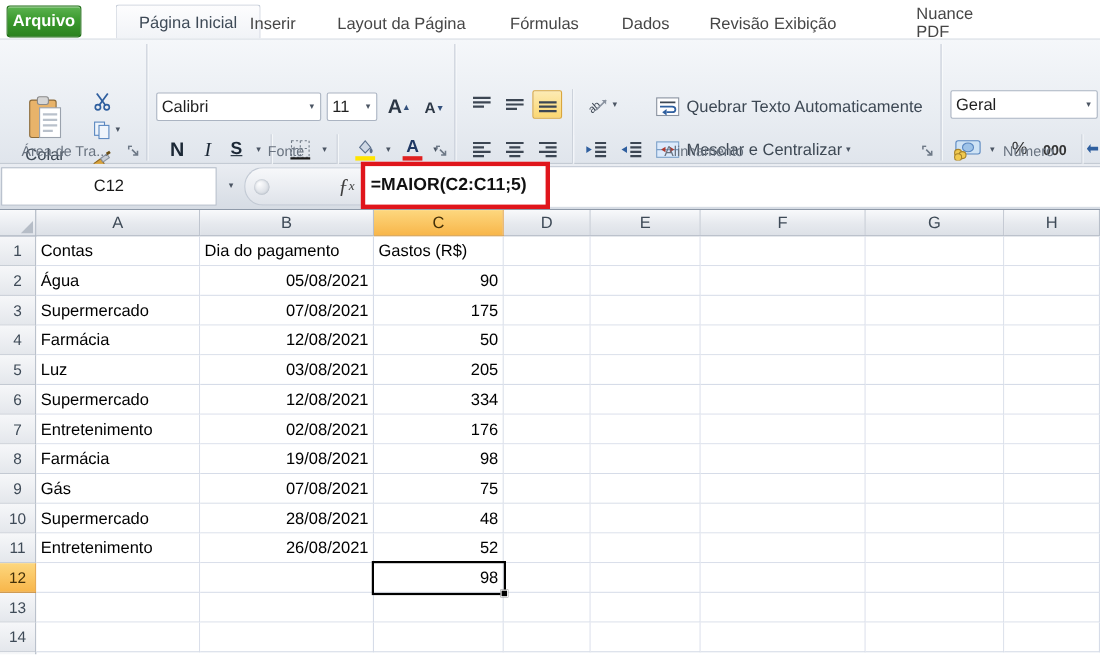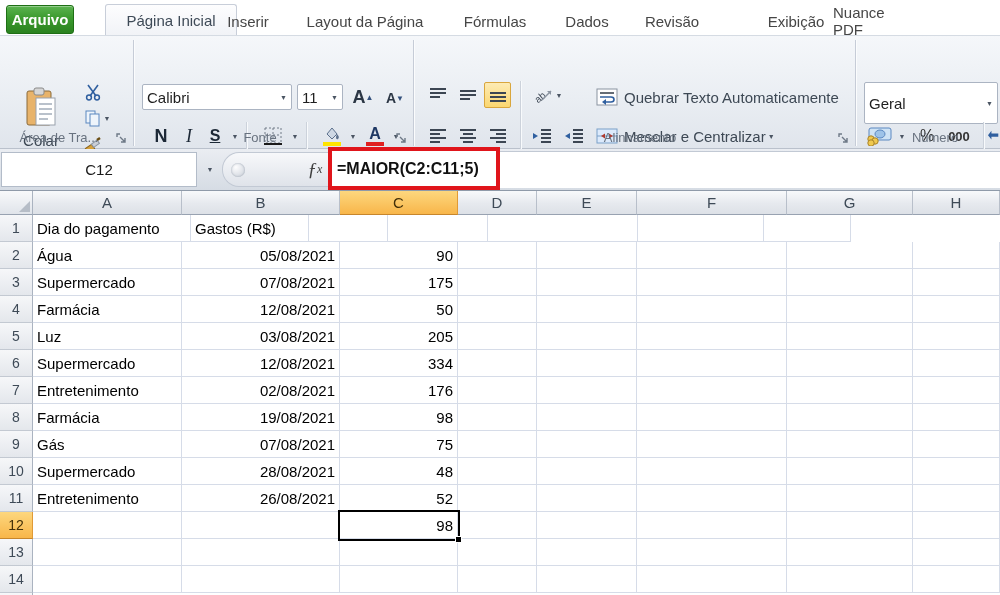--- a/index.html
+++ b/index.html
@@ -16,21 +16,21 @@
       border:1px solid #1e6f15; color:#fff; font-weight:bold; box-shadow:inset 0 1px 0 rgba(255,255,255,.35); }
   #tab-home { left:77px; top:4px; width:132px; height:31px;
       background:linear-gradient(#fdfdfe,#f1f3f7); border:1px solid #c8ced9; border-bottom:none;
       border-radius:3px 3px 0 0; color:#3e4a57;margin-left:28px; }
   .tab.plain { background:none; }
   #tab-insert  { left:214px; width:68px; }
   #tab-layout  { left:300px; width:130px;text-align:center; }
   #tab-form    { left:460px; width:70px; }
   #tab-data    { left:557px; width:60px; }
   #tab-rev     { left:642px; width:60px; }
-  #tab-view    { left:764px; width:64px; }
+  #tab-view    { left:700px; width:64px; }
   #tab-nuance  { left:833px; width:80px; }
 
   
   #ribbon { position:absolute; left:0; top:35px; width:1000px; height:114px;
      background:linear-gradient(#f5f7fa,#eaeef3 55%,#e0e5ec);
      border-top:1px solid #d5dbe3; border-bottom:1px solid #bac1cc; }
   .gdiv { position:absolute; top:4px; height:106px; width:1px; background:#c6ccd7;
      box-shadow:1px 0 0 #fbfcfd; }
   .glabel { position:absolute; bottom:3px; font-size:13px; color:#68727f; text-align:center; }
   .launcher { position:absolute; bottom:5px; width:12px; height:12px; cursor:pointer; }
@@ -67,21 +67,21 @@
 
   
   .al-btn { width:27px; height:26px; border-radius:2px; }
   .al-btn.sel { background:linear-gradient(#fdebb4,#fbd771); border:1px solid #d9a63d; }
   #wrap-btn, #merge-btn { font-size:15px; color:#3d4854; }
   #wrap-btn { left:596px; top:50px; height:22px; }
   #merge-btn { left:596px; top:89px; height:22px; }
   #wrap-btn .lbl, #merge-btn .lbl { margin-left:6px; }
 
   
-  #numfmt-combo { left:864px; top:46px; width:134px; height:42px; }
+  #numfmt-combo { left:864px; top:46px; width:134px; height:26px; }
   #currency-btn { left:864px; top:86px; width:30px; height:28px; }
   #currency-arrow { left:895px; top:86px; width:12px; height:28px; }
   #percent-btn { left:914px; top:86px; width:26px; height:28px; font-size:16px; color:#333; }
   #thousand-btn { left:942px; top:86px; width:34px; height:28px; font-size:13px; font-weight:bold; color:#333; letter-spacing:0px; }
   #partial-btn { left:988px; top:86px; width:12px; height:28px; overflow:hidden; }
 
   
   #fbar { position:absolute; left:0; top:149px; width:1000px; height:42px;
       background:linear-gradient(#eaedf2,#d6dce4); border-bottom:1px solid #8f9aa9; }
   #namebox { position:absolute; left:1px; top:3px; width:196px; height:35px; background:#fff;
@@ -405,20 +405,21 @@
         <div class="col-header" style="width: 158px;">B</div>
         <div class="col-header sel" style="width: 118px;">C</div>
         <div class="col-header" style="width: 79px;">D</div>
         <div class="col-header" style="width: 100px;">E</div>
         <div class="col-header" style="width: 150px;">F</div>
         <div class="col-header" style="width: 126px;">G</div>
         <div class="col-header" style="width: 87px;">H</div>
       </div>
       <div class="g-row">
         <div class="row-header">1</div>
+        <div class="cell" style="width: 149px;">Contas</div>
         <div class="cell" style="width: 158px;">Dia do pagamento</div>
         <div class="cell" style="width: 118px;">Gastos (R$)</div>
         <div class="cell" style="width: 79px;"></div>
         <div class="cell" style="width: 100px;"></div>
         <div class="cell" style="width: 150px;"></div>
         <div class="cell" style="width: 126px;"></div>
         <div class="cell" style="width: 87px;"></div>
       </div>
       <div class="g-row">
         <div class="row-header">2</div>

